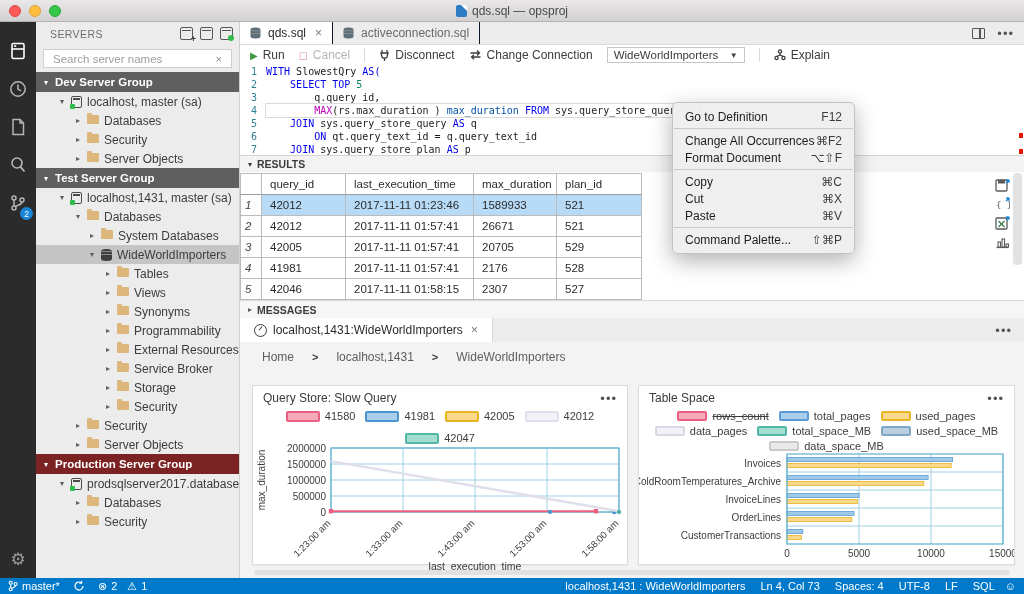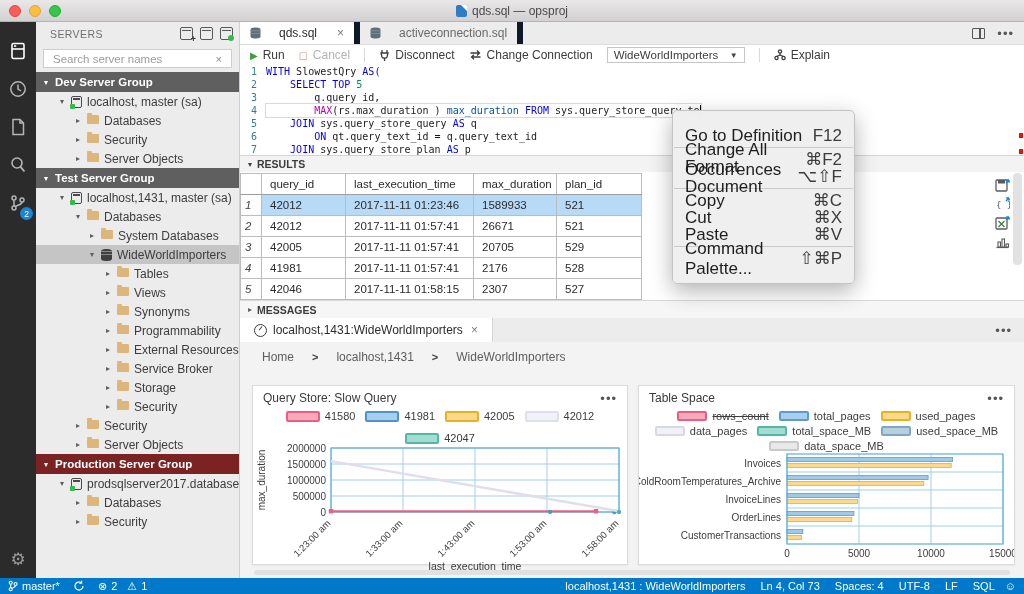--- a/index.html
+++ b/index.html
@@ -51,21 +51,21 @@
   .ic-server{flex:none;width:11px;height:12px;border:1.5px solid #4a4a4a;border-radius:2px;position:relative;background:#ececec}
   .ic-server::before{content:"";position:absolute;left:1px;right:1px;top:1.5px;height:1.5px;background:#4a4a4a}
   .ic-server::after{content:"";position:absolute;left:-2px;bottom:-2px;width:5px;height:5px;background:#2fbe4e;border-radius:1px}
   .ic-db{flex:none;width:11px;height:12px;background:#3f3f3f;border-radius:5px/2.5px;position:relative}
   .ic-db::before{content:"";position:absolute;left:0;right:0;top:2.5px;height:1.2px;background:#8a8a8a}
   .ic-db::after{content:"";position:absolute;left:0;right:0;top:5.5px;height:1.2px;background:#8a8a8a}
 
   
   .main{position:absolute;left:240px;top:22px;width:784px;height:556px;background:#fff}
   .tabbar{position:absolute;left:0;top:0;width:784px;height:23px;background:#ececec;border-bottom:1px solid #dcdcdc;display:flex}
-  .tab{display:flex;align-items:center;gap:18px;padding:0 10px;border-right:6px solid #0f172a;font-size:12px;color:#6a6a6a}
+  .tab{display:flex;align-items:center;gap:7px;padding:0 10px;border-right:1px solid #0f172a;font-size:12px;color:#6a6a6a}
   .tab.active{background:#fff;color:#2b2b2b}
   .tab .ic-db{transform:scale(.9);background:#5c6f7b}
   .tab-x{font-size:12px;color:#7a7a7a;margin-left:2px}
   .tab-actions{margin-left:auto;display:flex;align-items:center;gap:12px;padding-right:10px;color:#565656}
   .splitic{width:13px;height:11px;border:1.3px solid #565656;border-radius:1px;position:relative}
   .splitic::after{content:"";position:absolute;top:0;bottom:0;left:55%;width:1.3px;background:#565656}
   .dots{font-size:13px;letter-spacing:1px;color:#565656}
 
   .toolbar{position:absolute;left:0;top:23px;width:784px;height:20px;background:#fff;display:flex;align-items:center;gap:14px;padding:0 10px;font-size:12px;color:#3c3c3c}
   .tb{display:flex;align-items:center;gap:5px}
@@ -81,21 +81,21 @@
   .editor{position:absolute;left:0;top:43px;width:784px;height:90px;background:#fff;font-family:"DejaVu Sans Mono","Liberation Mono",monospace;font-size:10px;line-height:13px}
   .cl{display:flex;height:13px}
   .ln{width:26px;text-align:right;padding-right:9px;color:#2f7f93;flex:none}
   .ct{white-space:pre;color:#1b1b1b}
   .tk-k{color:#0000f0}.tk-f{color:#bf00bf}.tk-n{color:#098658}.tk-b{color:#0451a5}.tk-d{color:#1b1b1b}
   .cl.cur .ct{outline:1px solid #dadada}
   .cl.cur .ct::after{content:"";display:inline-block;width:1.5px;height:11px;background:#000;vertical-align:-2px}
   .ovr{position:absolute;right:1px;width:4px;height:5px;background:#e51400}
 
   
-  .ctxmenu{position:absolute;left:432px;top:88px;width:183px;background:rgba(239,239,239,.98);border:1px solid #c3c3c3;border-radius:5px;box-shadow:0 7px 22px rgba(0,0,0,.3);padding:16px 0;z-index:50;font-size:17px;color:#1e1e1e}
+  .ctxmenu{position:absolute;left:432px;top:80px;width:183px;background:rgba(239,239,239,.98);border:1px solid #c3c3c3;border-radius:5px;box-shadow:0 7px 22px rgba(0,0,0,.3);padding:5px 0;z-index:50;font-size:12px;color:#1e1e1e}
   .mi{height:17px;display:flex;align-items:center;padding:0 12px}
   .mi .ml{flex:1}
   .mi .mk{color:#3c3c3c}
   .mi.hl{background:#1e6fd9;color:#fff}
   .mi.hl .mk{color:#fff}
   .msep{height:1px;background:#c9c9c9;margin:3px 1px}
 
   
   .results{position:absolute;left:0;top:133px;width:784px;height:145px;background:#fff;border-top:1px solid #d4d4d4}
   .res-head{height:16px;background:#f3f3f3;display:flex;align-items:center;gap:5px;padding-left:8px;font-size:10.5px;font-weight:bold;color:#3c3c3c}

